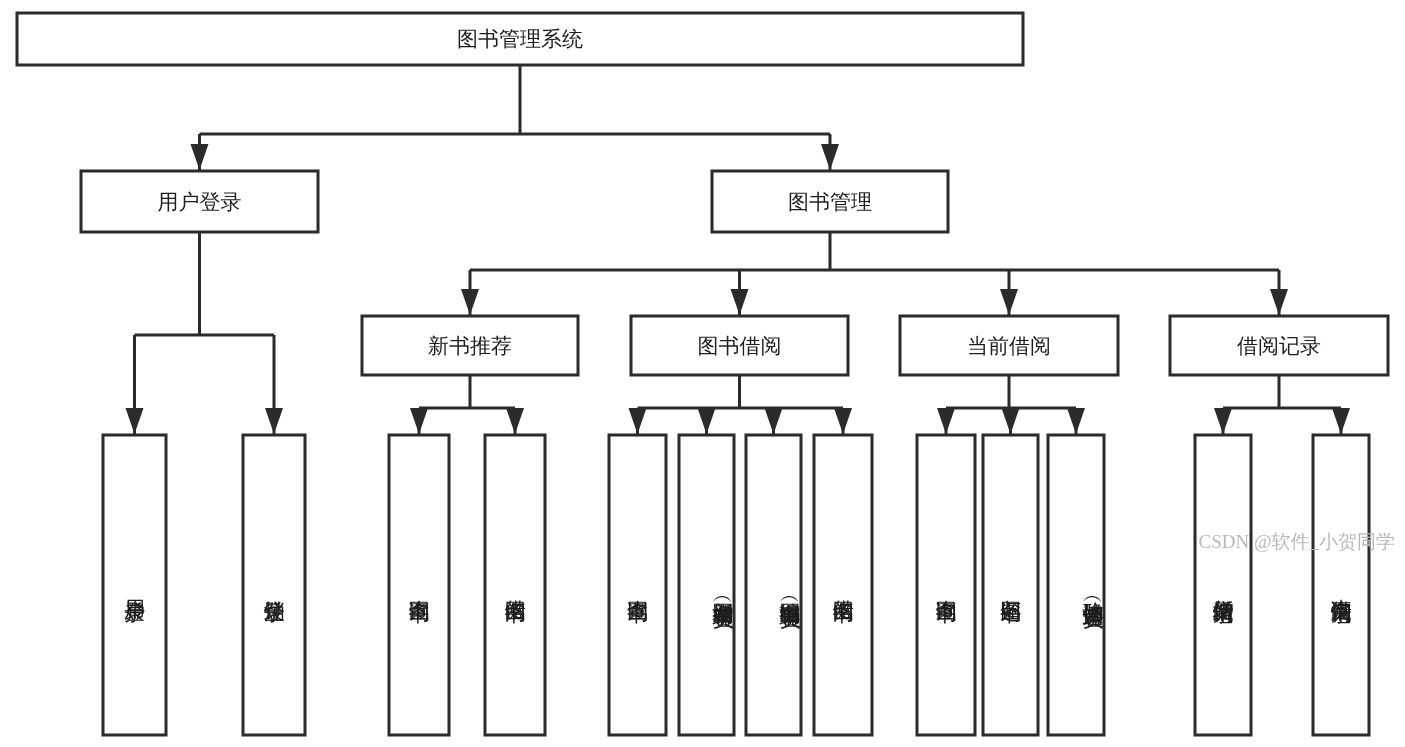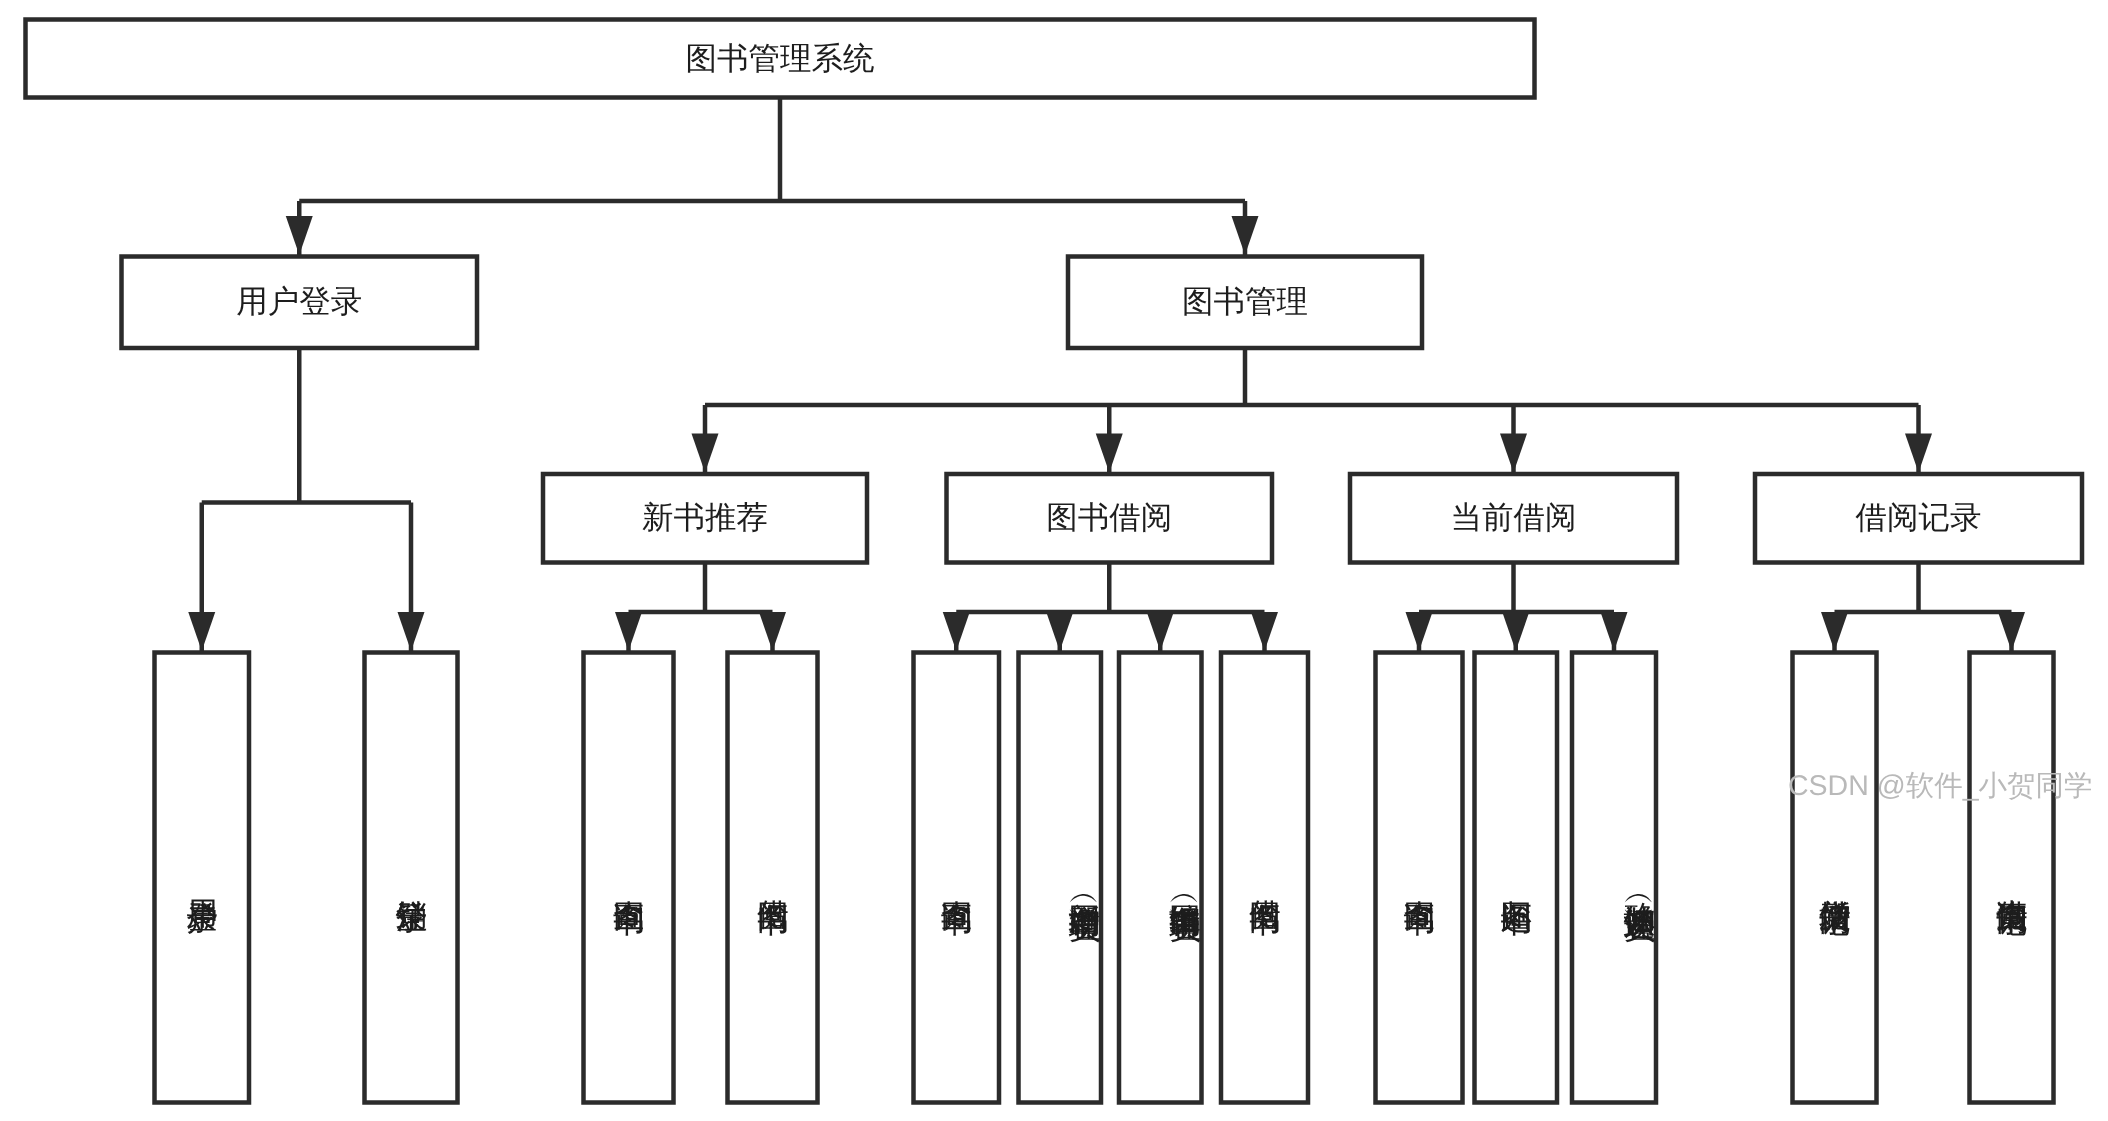--- a/index.html
+++ b/index.html
@@ -32,24 +32,24 @@
     line-height:1.08;
     color:#1d1d1d;
     letter-spacing:1px;
     pointer-events:none;
     white-space:nowrap;
     overflow:hidden;
   }
   .vert-text-wrap.top-aligned{justify-content:flex-start;padding-top:4px;}
   .watermark{
     position:absolute;
-    right:10px;bottom:20px;
+    right:10px;bottom:2px;
     font-size:19px;
     color:#b9b9b9;
-    font-family:Liberation Sans, sans-serif;
+    font-family:Liberation Serif, serif;
     white-space:nowrap;
     pointer-events:none;
   }
 </style>
 </head>
 <body>
 
 <div id="diagram-root">
 
   <svg id="tree" viewBox="0 0 1405 747" xmlns="http://www.w3.org/2000/svg">

